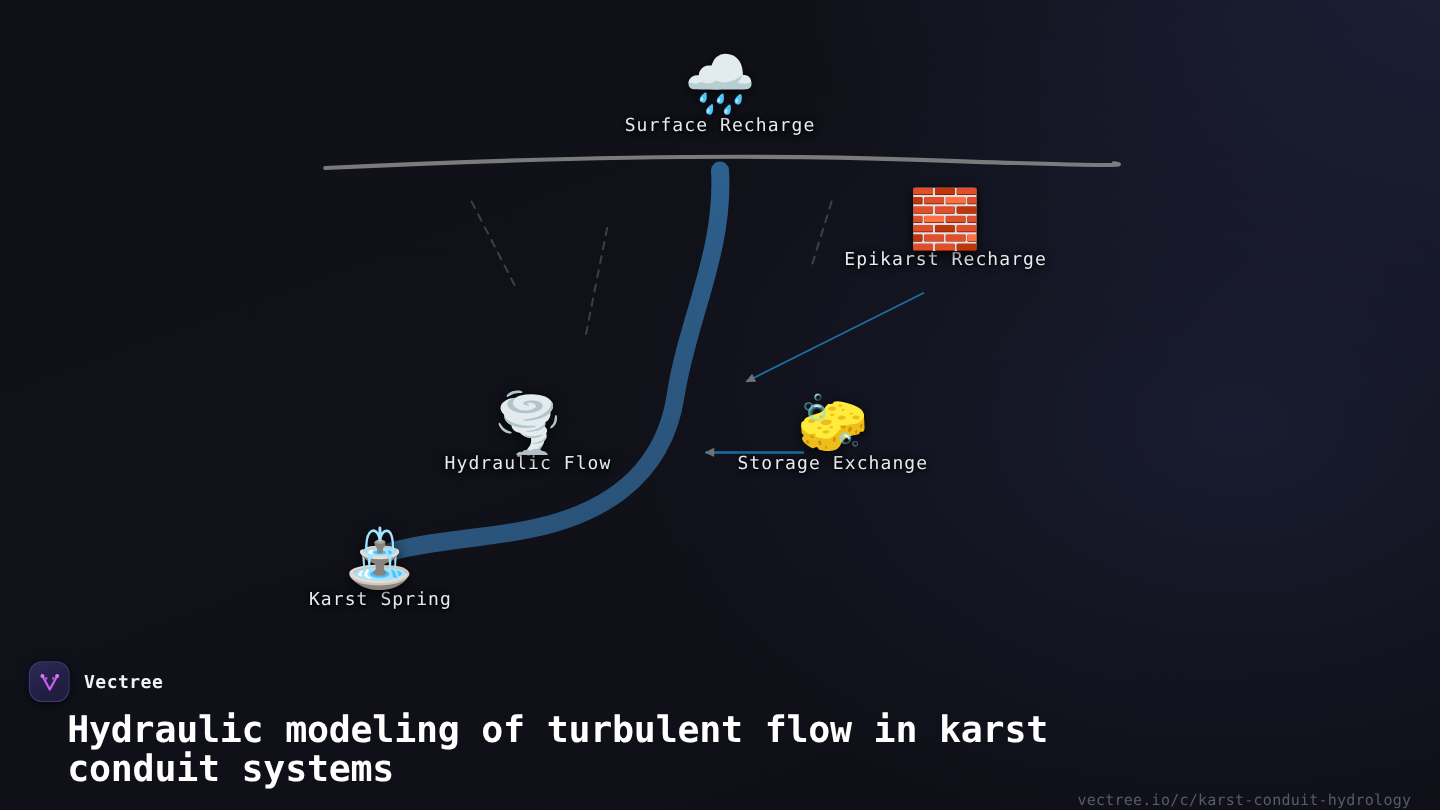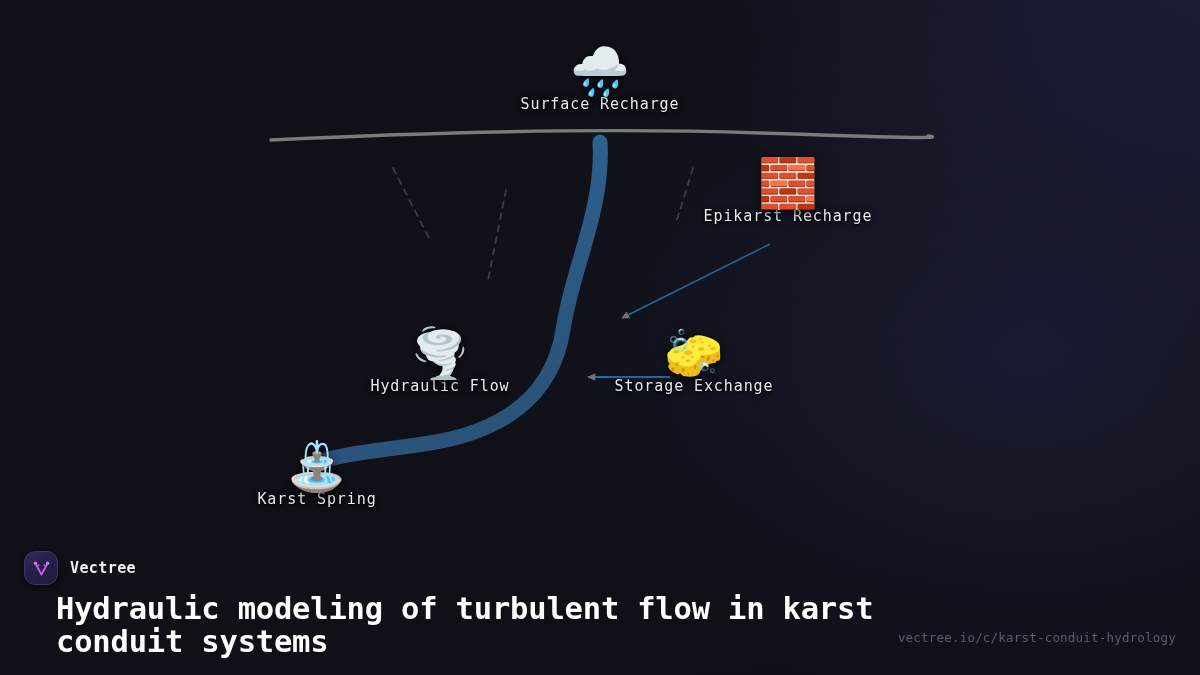--- a/index.html
+++ b/index.html
@@ -47,21 +47,21 @@
   }
   .brand-name {
     font-size:15px; font-weight:bold; color:#f2f3f7; letter-spacing:0.4px;
   }
   .headline {
     position:absolute; left:24px; top:48px; width:900px;
     font-size:30.5px; font-weight:bold; line-height:1.07;
     letter-spacing:-0.2px; color:#ffffff;margin-left:32px;
   }
   .pageurl {
-    position:absolute; right:24px; bottom:30px;
+    position:absolute; right:24px; bottom:1px;
     font-size:12.5px; letter-spacing:0.2px; color:#585c6b;
   }
 </style>
 </head>
 <body>
 
 <div id="stage">
 
   <svg id="scene" viewBox="0 0 1200 675" xmlns="http://www.w3.org/2000/svg">
     <defs>

